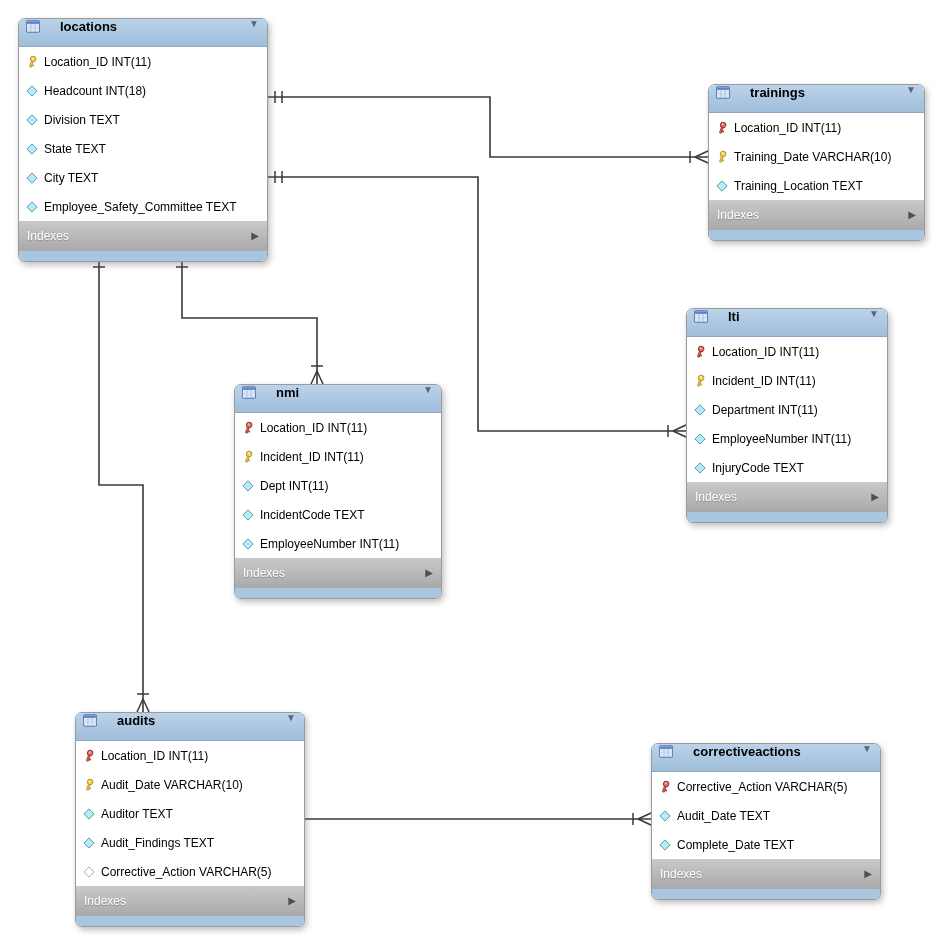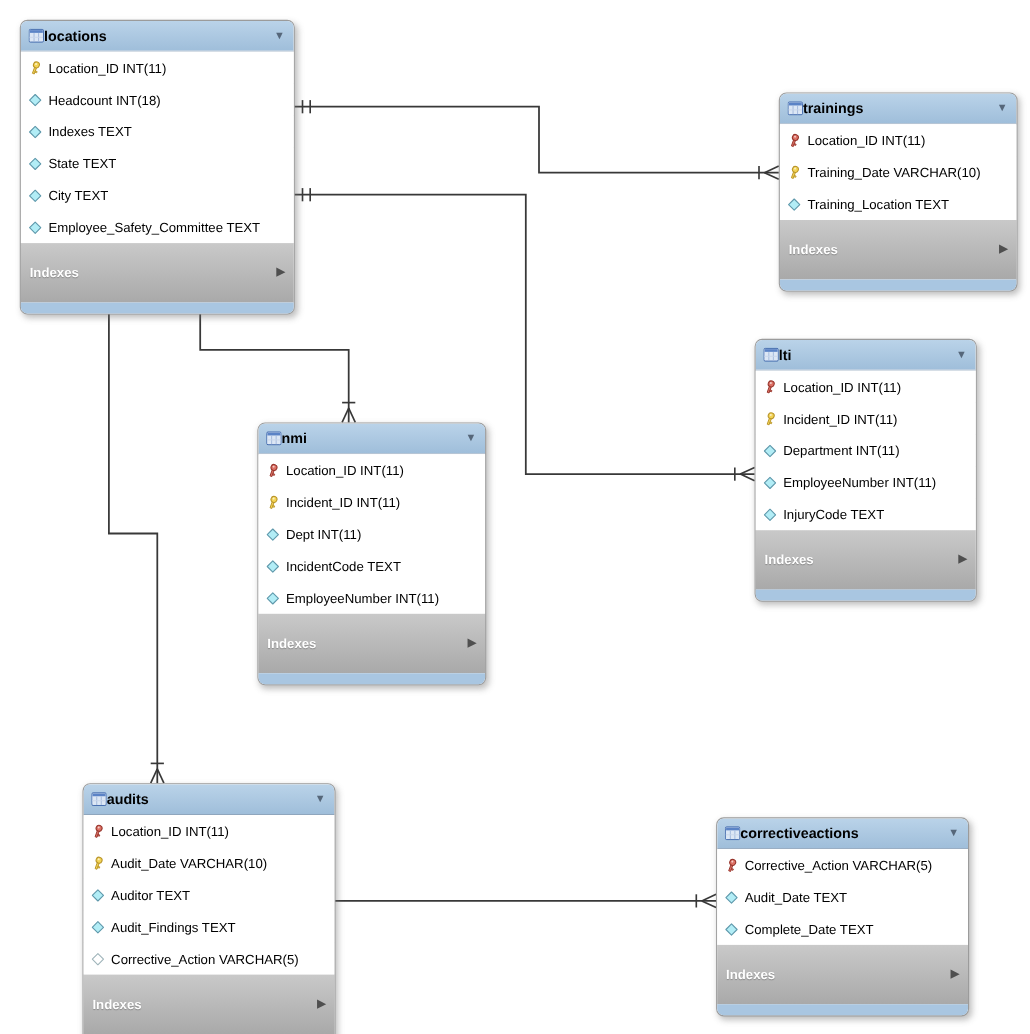--- a/index.html
+++ b/index.html
@@ -8,38 +8,38 @@
   #connector-layer { position:absolute; left:0; top:0; width:936px; height:940px; }
 
   .db-table {
     position:absolute;
     background:#ffffff;
     border:1px solid #9b9b9b;
     border-radius:7px;
     box-shadow:2px 3px 6px rgba(110,110,110,0.45);
   }
   .thead {
-    height:27px; display:flex; align-items:center; gap:0;
+    height:27px; display:flex; align-items:flex-start; gap:20px;
     padding:0 8px 0 7px;
     background:linear-gradient(#bad3e9,#9fbeda);
     border-bottom:1px solid #8fa6bd;
     border-radius:6px 6px 0 0;
   }
   .thead .tname { font-weight:bold; font-size:13px; color:#000; flex:1; white-space:nowrap; }
   .collapse-glyph { color:#56677a; font-size:10px; line-height:1; }
   .trow {
     height:29px; display:flex; align-items:center; gap:5px;
     padding:0 6px; font-size:12px; color:#000; white-space:nowrap; background:#fff;
   }
   .cicon { width:14px; height:14px; display:inline-flex; align-items:center; justify-content:center; flex:none; }
   .tfoot {
     height:22px; display:flex; align-items:center;
-    padding:16px 8px;
+    padding:4px 8px;
     background:linear-gradient(#c9c9c9,#a9a9a9);
-    color:#ffffff; font-weight:bold; font-size:12px;
+    color:#ffffff; font-weight:normal; font-size:12px;
     text-shadow:0 1px 1px rgba(0,0,0,0.25);
   }
   .tfoot .expand-glyph { margin-left:auto; color:#4f4f4f; font-size:10px; text-shadow:none; line-height:1; }
   .tstrip { height:10px; background:#a9c6e1; border-radius:0 0 6px 6px; }
 </style>
 </head>
 <body>
 
 <div id="diagram">
     <svg id="connector-layer" width="936" height="940">
@@ -118,21 +118,21 @@
           </svg>
         </span>
         <span>Headcount INT(18)</span>
       </div>
       <div class="trow">
         <span class="cicon">
           <svg width="12" height="12" viewBox="0 0 12 12">
             <path d="M6 0.9 L11.1 6 L6 11.1 L0.9 6 Z" fill="#b2edf6" stroke="#5e98ab" stroke-width="1" stroke-linejoin="round"></path>
           </svg>
         </span>
-        <span>Indexes TEXT</span>
+        <span>Division TEXT</span>
       </div>
       <div class="trow">
         <span class="cicon">
           <svg width="12" height="12" viewBox="0 0 12 12">
             <path d="M6 0.9 L11.1 6 L6 11.1 L0.9 6 Z" fill="#b2edf6" stroke="#5e98ab" stroke-width="1" stroke-linejoin="round"></path>
           </svg>
         </span>
         <span>State TEXT</span>
       </div>
       <div class="trow">

